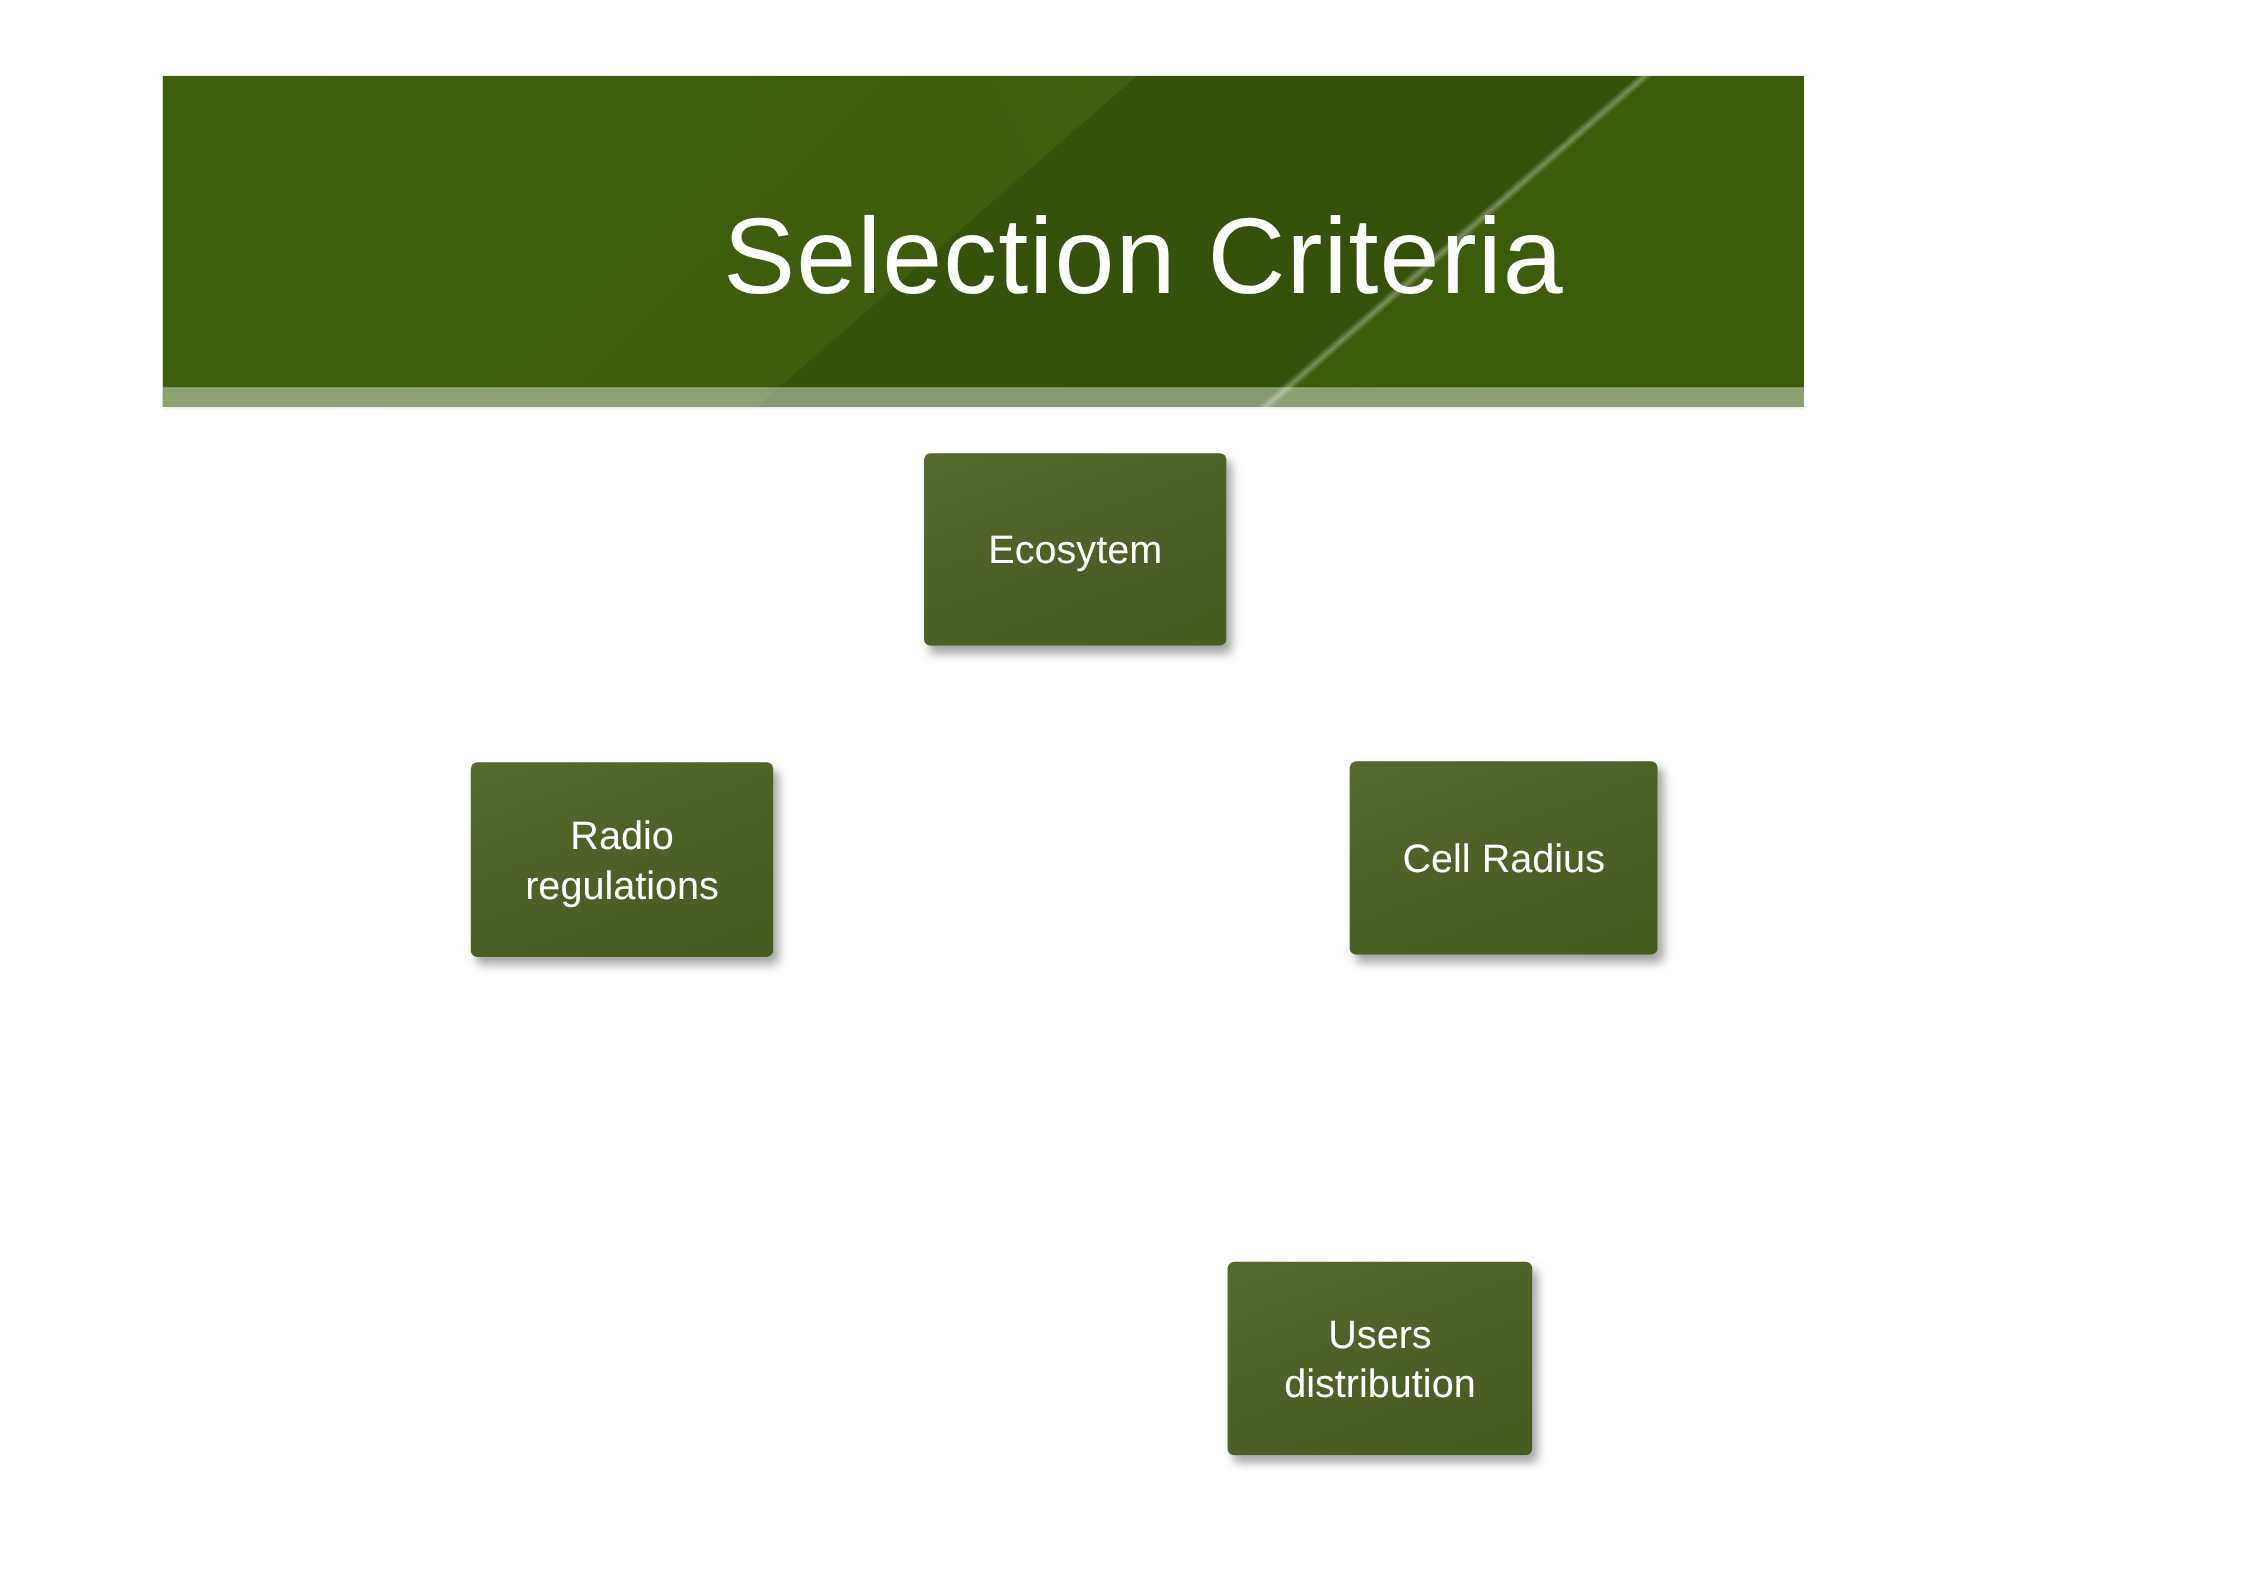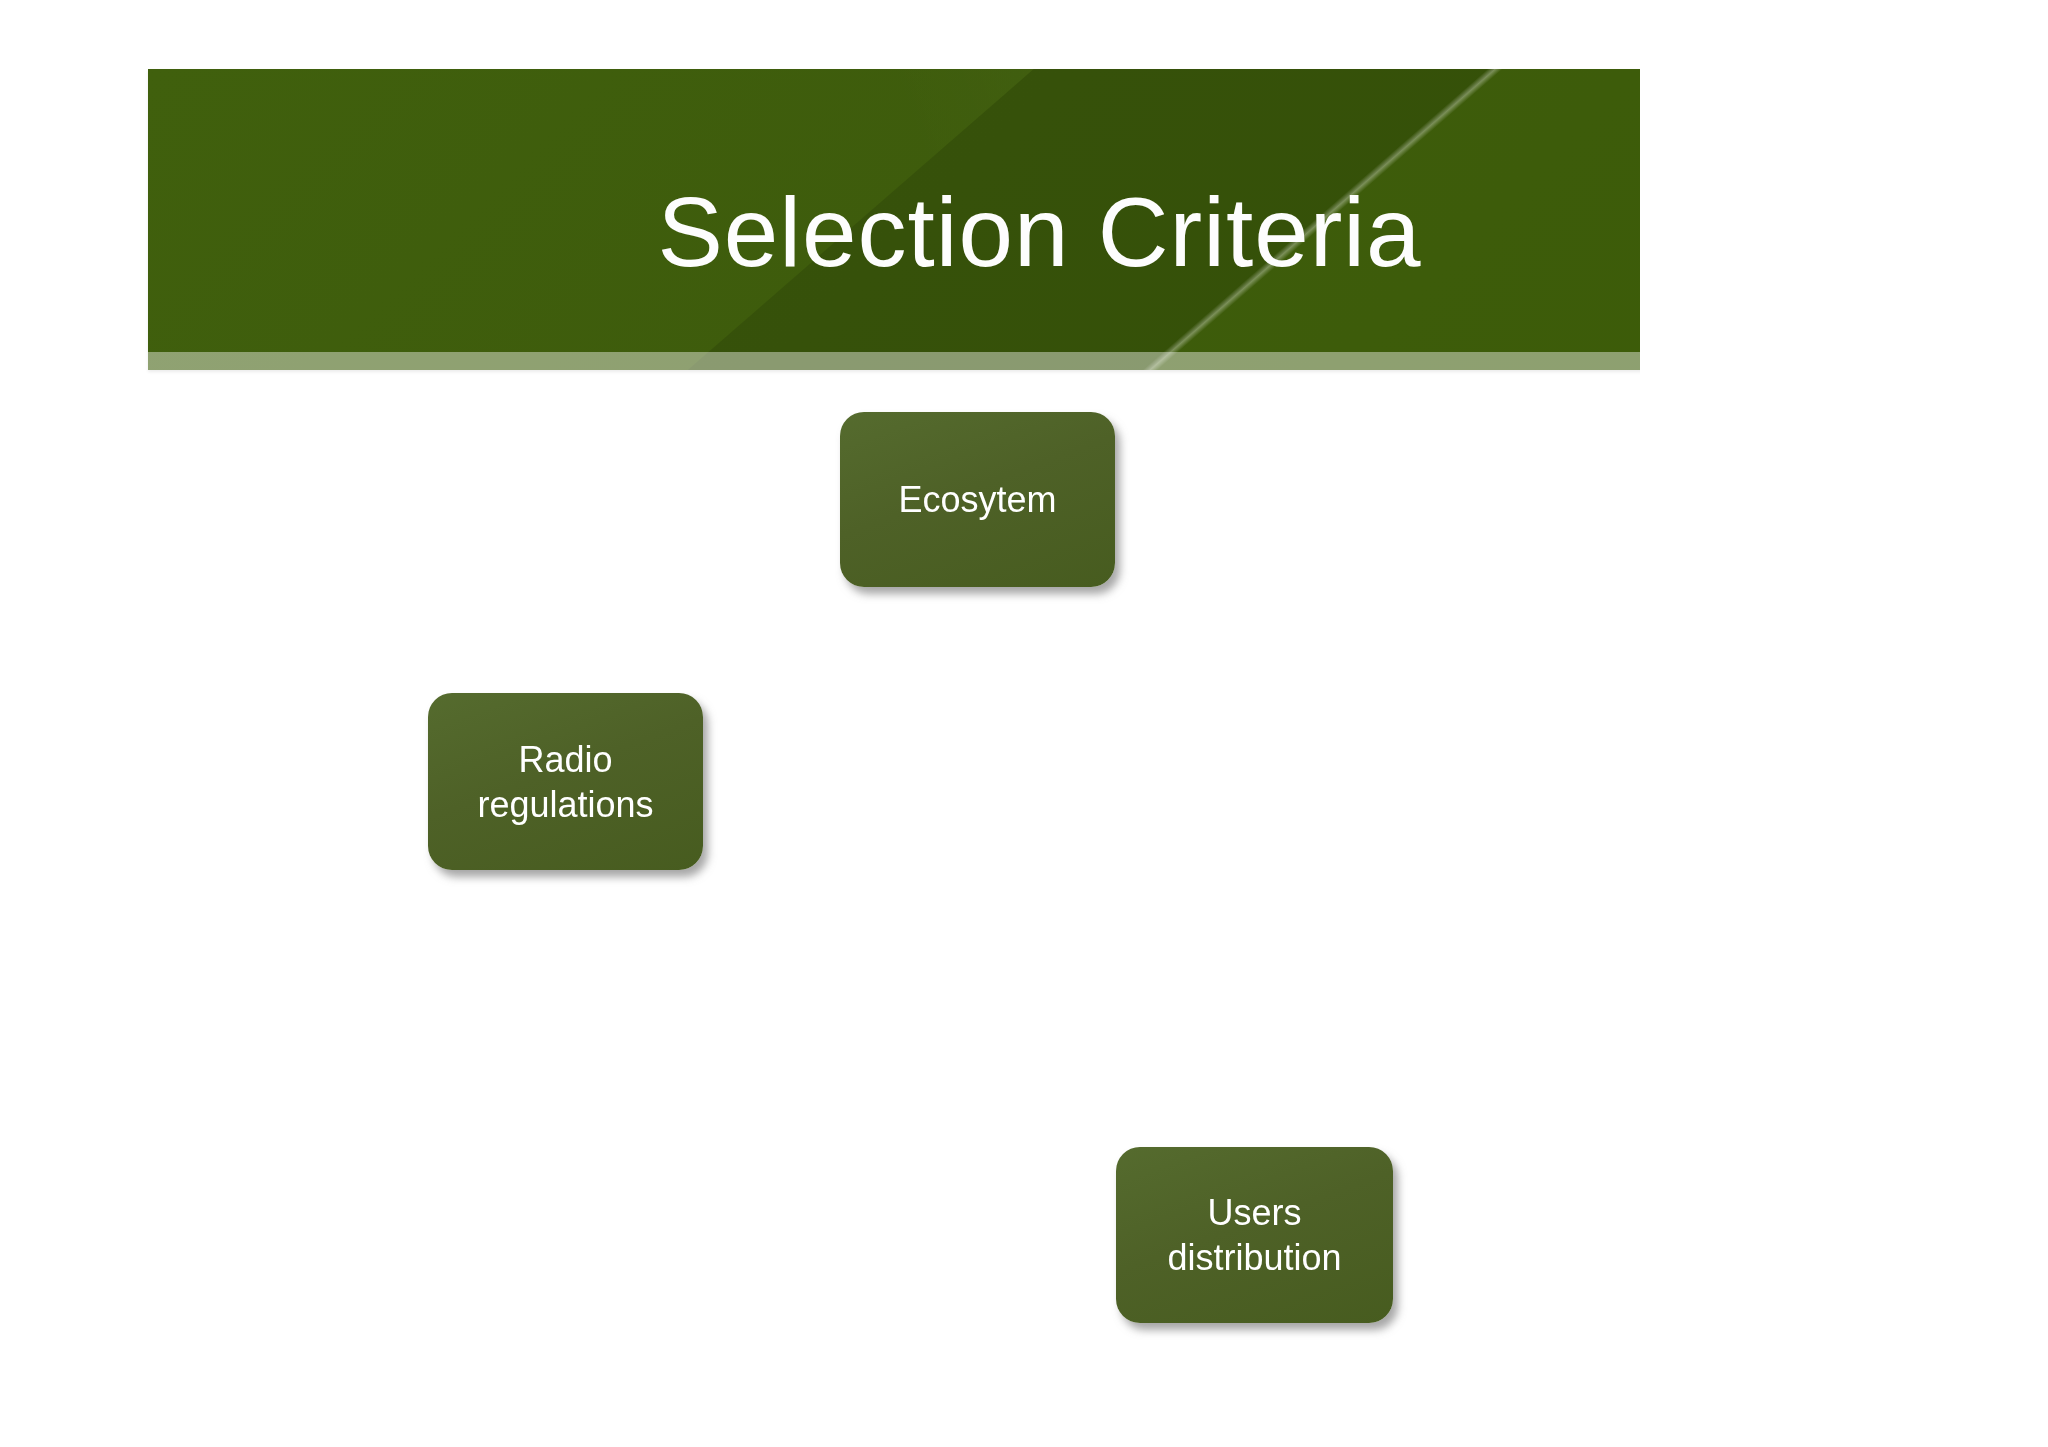--- a/index.html
+++ b/index.html
@@ -69,21 +69,21 @@
     z-index: 5;
   }
 
   
   .box {
     position: absolute;
     display: flex;
     align-items: center;
     justify-content: center;
     text-align: center;
-    border-radius: 24px;
+    border-radius: 6px;
     background: linear-gradient(160deg, #556b2e 0%, #4e6127 45%, #475c1f 100%);
     box-shadow: 5px 7px 9px rgba(95, 95, 95, 0.55);
     color: #ffffff;
     font-size: 36px;
     line-height: 1.25;
     padding: 10px 18px;
     box-sizing: border-box;
   }
   .box span { display: block; }
   .box-ecosytem            { left: 840px;  top: 412px;  width: 275px; height: 175px; }
@@ -131,20 +131,23 @@
   </div>
 
   <div class="box box-ecosytem">
     <span>Ecosytem</span>
   </div>
 
   <div class="box box-radio-regulations">
     <span>Radio regulations</span>
   </div>
 
+  <div class="box box-cell-radius">
+    <span>Cell Radius</span>
+  </div>
 
 
   <div class="box box-users-distribution">
     <span>Users distribution</span>
   </div>
 
   <div class="watermark">
     <span class="wm-dot"></span>
     <span class="wm-bar"></span>
   </div>

